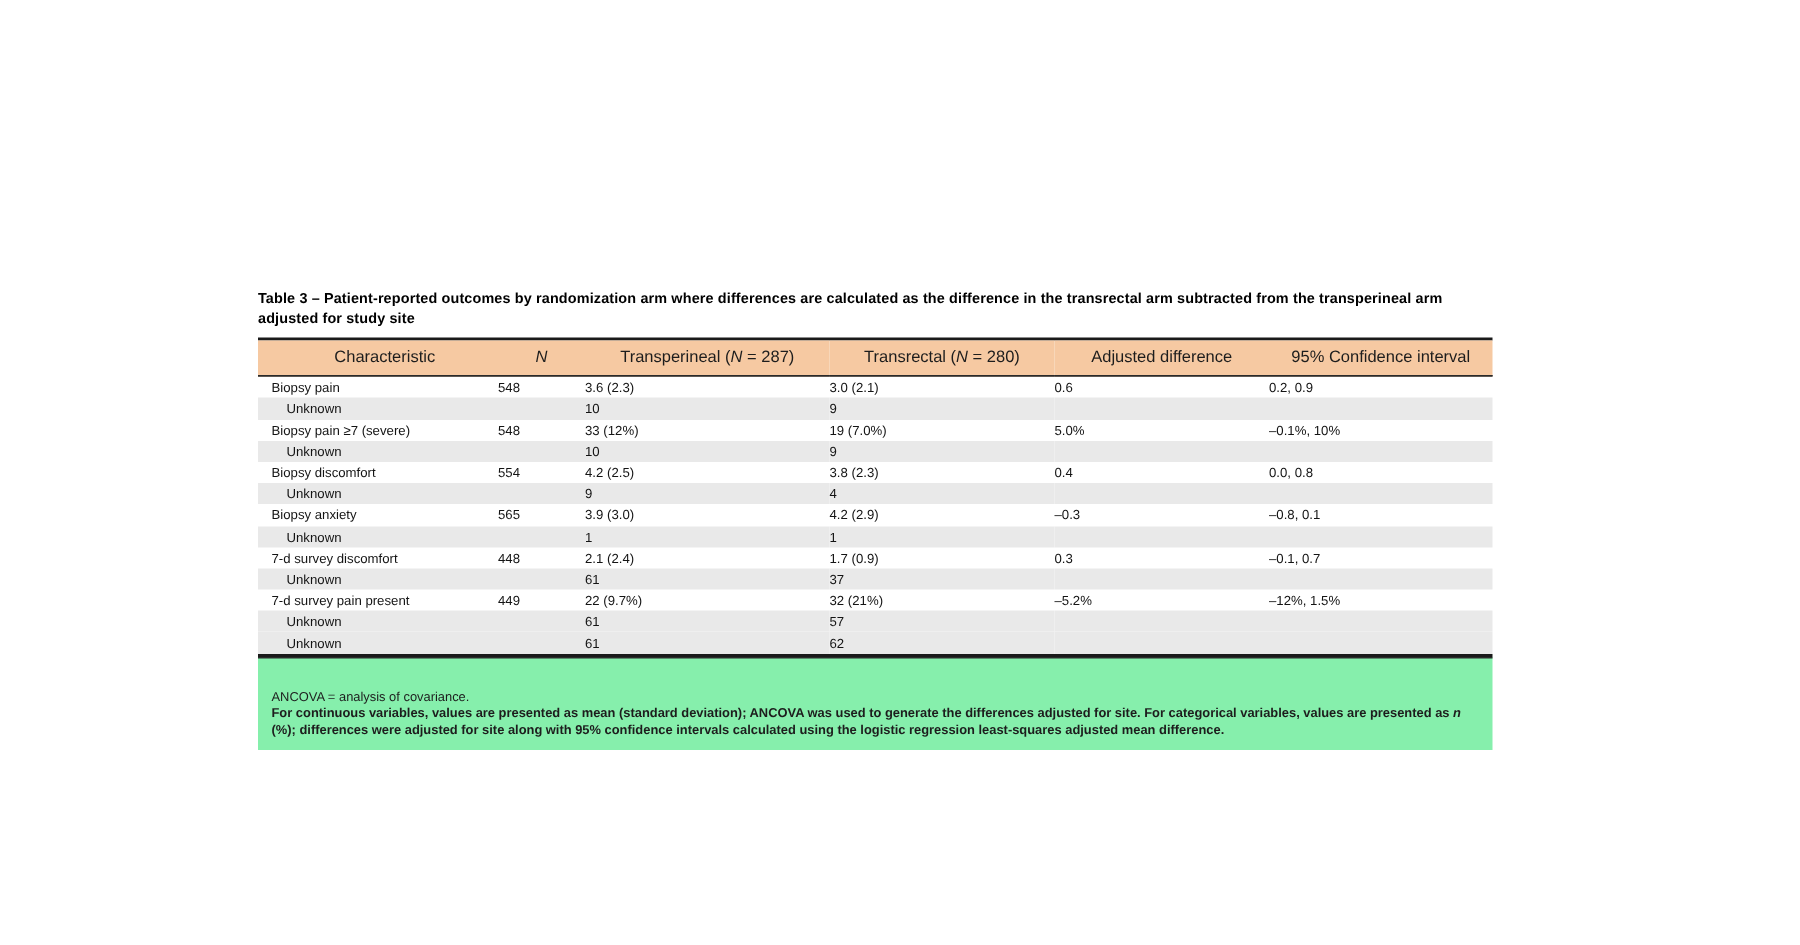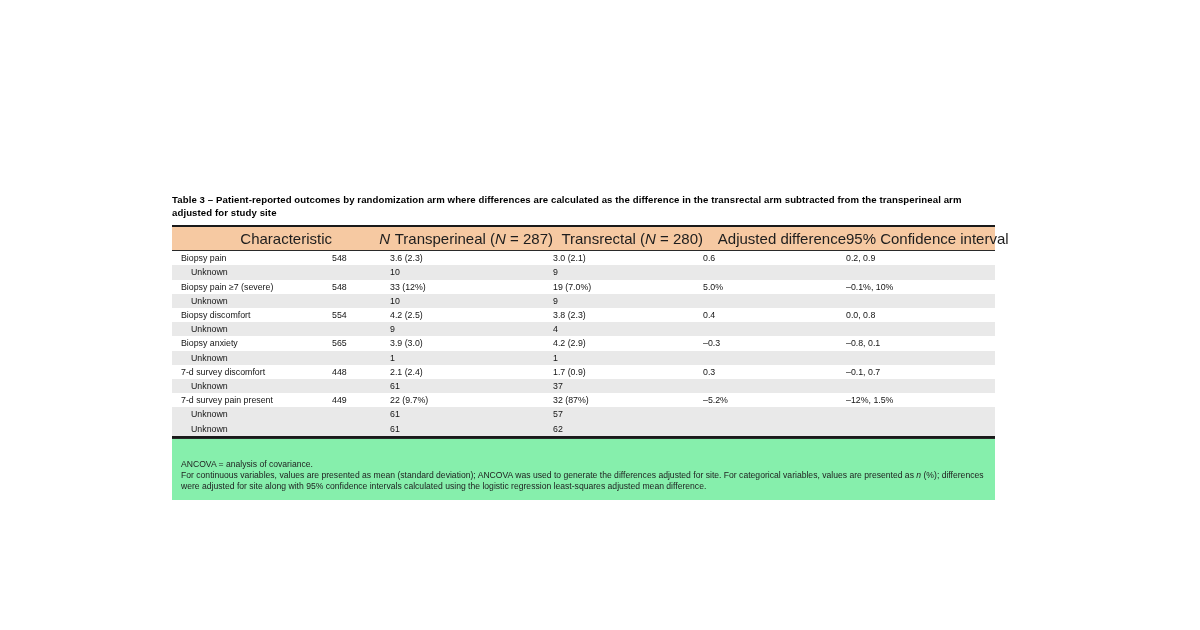--- a/index.html
+++ b/index.html
@@ -58,24 +58,24 @@
   col.c-tr   { width: 150px; }
   col.c-ad   { width: 143px; }
   col.c-ci   { width: 149px; }
 
   
   thead tr.head-row {
     background: #f6c9a2;
   }
   thead th {
     font-weight: normal;
-    font-size: 15px;
+    font-size: 11px;
     line-height: 11px;
     color: #1d1d1d;
-    text-align: right;
+    text-align: center;
     padding: 6px 0 6px 0;
     border-bottom: 1.4px solid #2a2a2a;
     white-space: nowrap;
   }
   thead th.th-char { padding-left: 9px; }
   thead th em { font-style: italic; }
 
   
   tbody td {
     font-size: 8.8px;
@@ -97,21 +97,21 @@
   .footnote {
     background: #86efac;
     border-top: 1.6px solid #2a2a2a;
     padding: 20px 11px 7px 9px;
     font-family: "Liberation Sans", "DejaVu Sans", sans-serif;
     font-size: 8.6px;
     line-height: 11.4px;
     color: #1d1d1d;
   }
   .footnote p { margin: 0; }
-  .footnote p.fn-line2 { margin-top: 0px; }
+  .footnote p.fn-line2 { margin-top: 0px; font-weight: bold; }
   .footnote em { font-style: italic; }
 </style>
 </head>
 <body>
 
 <div id="page">
 
   <div id="table-figure">
 
     <div class="table-title">Table 3 – Patient-reported outcomes by randomization arm where differences are calculated as the difference in the transrectal arm subtracted from the transperineal arm adjusted for study site</div>
@@ -214,21 +214,21 @@
               <td></td>
               <td>61</td>
               <td>37</td>
               <td></td>
               <td></td>
             </tr>
             <tr>
               <td class="td-char">7-d survey pain present</td>
               <td>449</td>
               <td>22 (9.7%)</td>
-              <td>32 (87%)</td>
+              <td>32 (21%)</td>
               <td>–5.2%</td>
               <td>–12%, 1.5%</td>
             </tr>
             <tr class="sub stripe">
               <td class="td-char">Unknown</td>
               <td></td>
               <td>61</td>
               <td>57</td>
               <td></td>
               <td></td>

